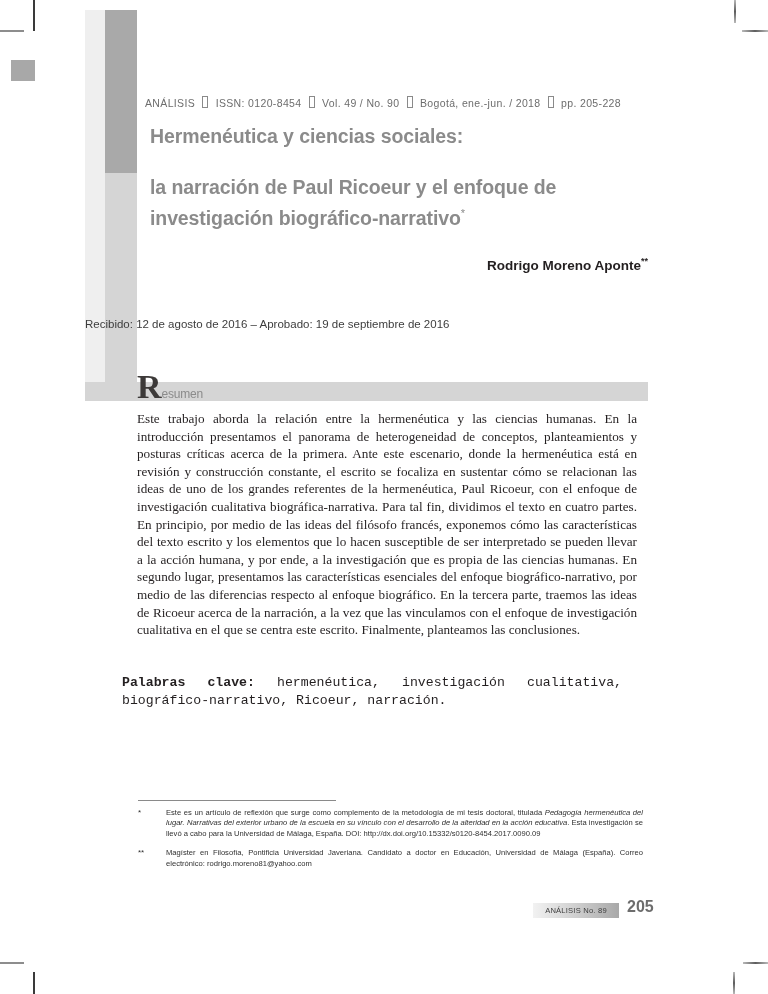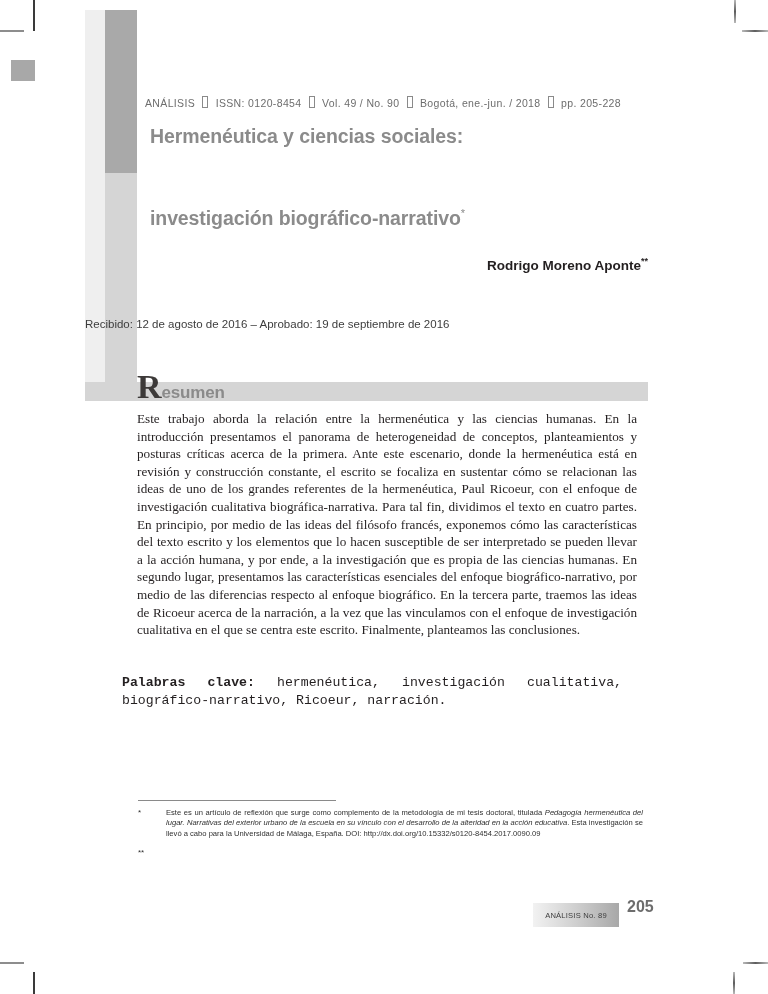--- a/index.html
+++ b/index.html
@@ -138,22 +138,22 @@
   }
   .resumen-head .dropcap {
     font-family: "Liberation Serif", serif;
     font-weight: bold;
     font-size: 34px;
     line-height: 30px;
     color: #3d3a39;
   }
   .resumen-head .rest {
     font-family: "Liberation Sans", sans-serif;
-    font-weight: bold;
-    font-size: 17px;
+    font-weight: normal;
+    font-size: 12px;
     line-height: 30px;
     color: #8b8b8b;
     letter-spacing: -0.2px;
   }
 
   
   .abstract {
     position: absolute;
     left: 137px; top: 410px;
     width: 500px;
@@ -204,21 +204,21 @@
     width: 20px;
     font-size: 8px;
     color: #2f2f2f;
   }
   .fn i { font-style: italic; }
 
   
   .foot-badge {
     position: absolute;
     left: 533px; top: 903px;
-    width: 86px; height: 24px;
+    width: 86px; height: 15px;
     background: linear-gradient(to right, #f2f2f2, #cfcfcf, #a8a8a8);
     font-family: "Liberation Sans", sans-serif;
     font-size: 7.6px;
     color: #3d3d3d;
     display: flex;
     align-items: center;
     justify-content: center;
     letter-spacing: 0.2px;
   }
   .foot-page {
@@ -255,21 +255,21 @@
   <span>Vol. 49 / No. 90</span>
   <span class="sep"></span>
   <span>Bogotá, ene.-jun. / 2018</span>
   <span class="sep"></span>
   <span>pp. 205-228</span>
 </div>
 
 <div class="title">
   <span>Hermenéutica y ciencias sociales:</span><br>
   <br>
-  <br>
+  <span>la narración de Paul Ricoeur y el enfoque de</span><br>
   <span>investigación biográfico-narrativo</span><sup>*</sup>
 </div>
 
 <div class="author">
   <span>Rodrigo Moreno Aponte</span><sup>**</sup>
 </div>
 
 <div class="dates">Recibido: 12 de agosto de 2016 – Aprobado: 19 de septiembre de 2016</div>
 
 <div class="resumen-band"></div>
@@ -285,19 +285,19 @@
 </div>
 
 <div class="fn-rule"></div>
 <div class="footnotes">
 
   <div class="fn">
     <span class="marker">*</span><span>Este es un artículo de reflexión que surge como complemento de la metodología de mi tesis doctoral, titulada </span><i>Pedagogía hermenéutica del lugar. Narrativas del exterior urbano de la escuela en su vínculo con el desarrollo de la alteridad en la acción educativa</i><span>. Esta investigación se llevó a cabo para la Universidad de Málaga, España. DOI: http://dx.doi.org/10.15332/s0120-8454.2017.0090.09</span>
   </div>
 
   <div class="fn">
-    <span class="marker">**</span>
+    <span class="marker">**</span><span>Magíster en Filosofía, Pontificia Universidad Javeriana. Candidato a doctor en Educación, Universidad de Málaga (España). Correo electrónico: rodrigo.moreno81@yahoo.com</span>
   </div>
 
 </div>
 
 <div class="foot-badge">ANÁLISIS No. 89</div>
 <div class="foot-page">205</div>
 
 </body></html>

